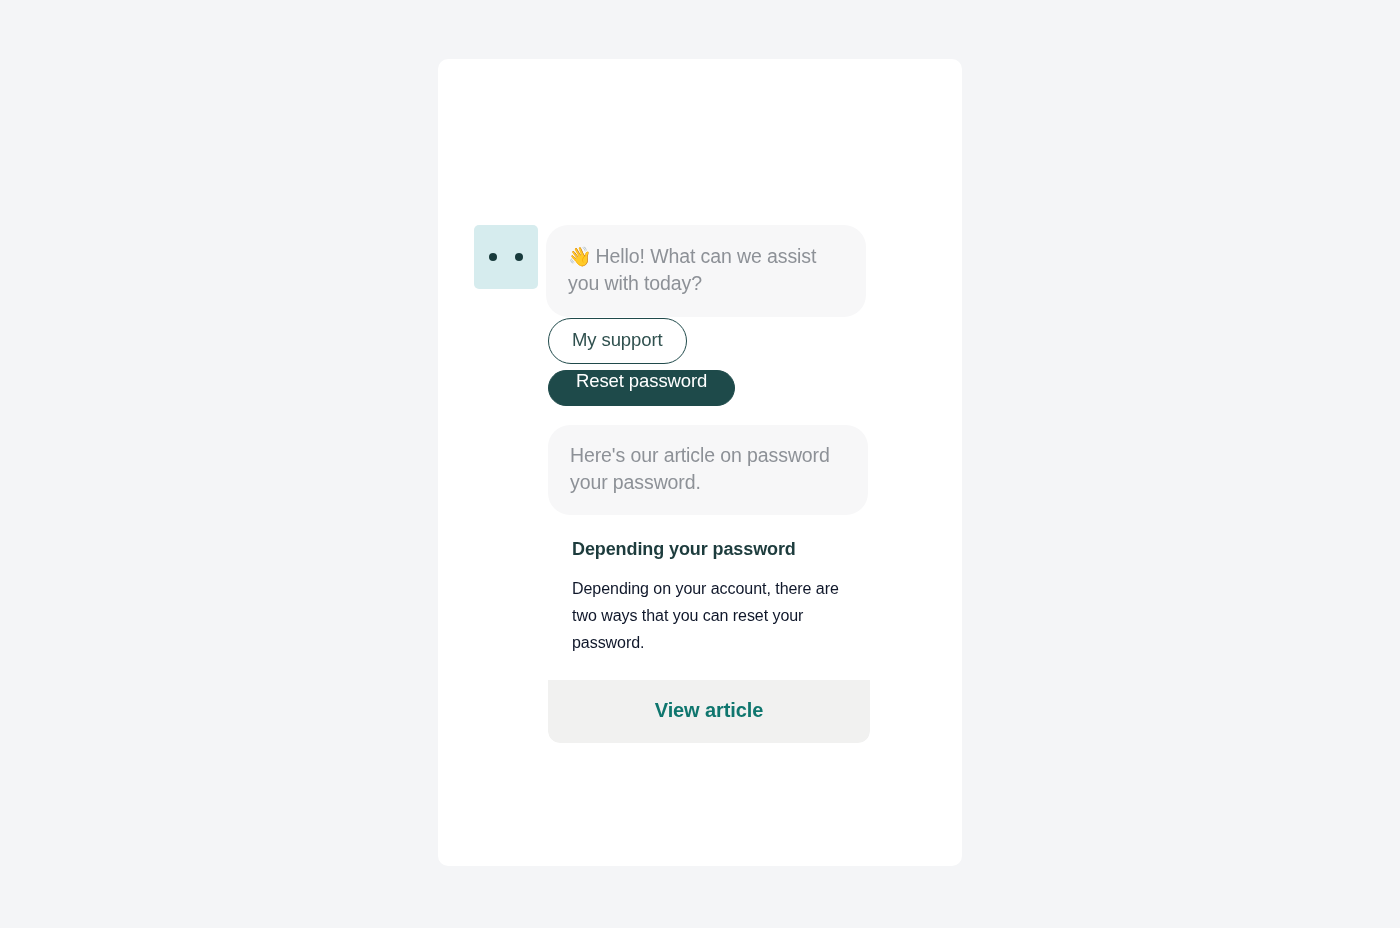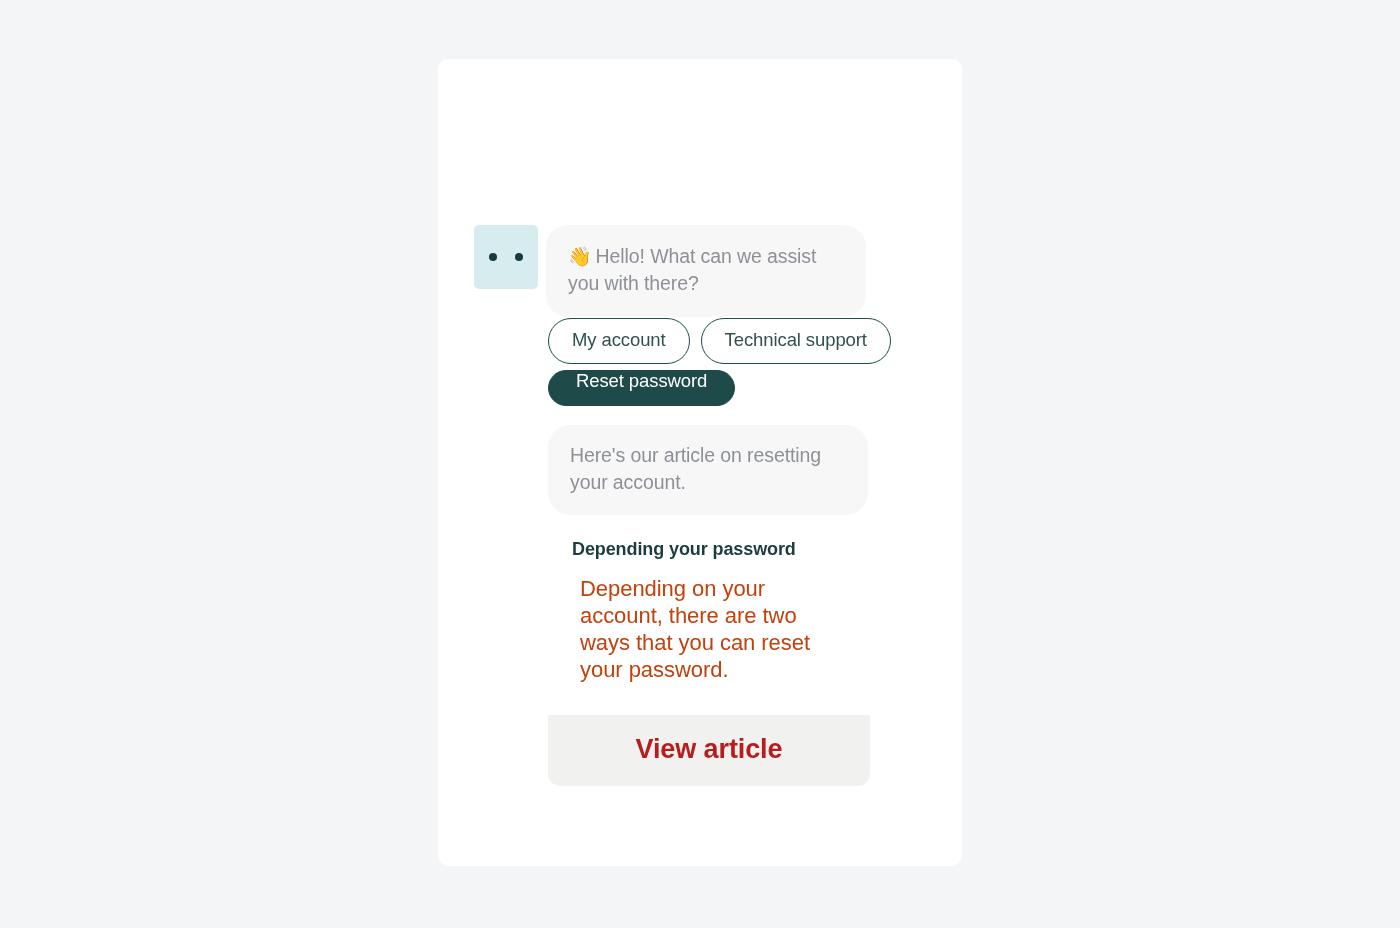--- a/index.html
+++ b/index.html
@@ -159,67 +159,66 @@
   .article-title {
     color: #1d3c3d;
     font-size: 18px;
     font-weight: bold;
     letter-spacing: -0.1px;
     margin: 0 0 14px 0;
     line-height: 24px;
   }
 
   .article-desc {
-    color: #c2410c;
-    font-size: 22px;
+    color: #0f172a;
+    font-size: 16px;
     line-height: 27px;
     letter-spacing: -0.05px;
-    margin: 8px;
+    margin: 0;
   }
 
   .article-footer {
     background: #f1f1f0;
     border-radius: 0 0 12px 12px;
     text-align: center;
     padding: 19px 0 21px 0;
-    color: #b91c1c;
-    font-size: 27px;
+    color: #0f766e;
+    font-size: 20px;
     font-weight: bold;
     letter-spacing: -0.1px;
     cursor: pointer;
   }
 </style>
 </head>
 <body>
 
 <div class="stage">
 
   <div class="panel">
     <div class="conversation">
 
       <div class="msg-row">
         <div class="avatar">
           <span class="eye left"></span>
           <span class="eye right"></span>
         </div>
         <div class="bubble bubble-greeting">
-          <span class="wave-emoji">👋</span><span>Hello! What can we assist you with there?</span>
+          <span class="wave-emoji">👋</span><span>Hello! What can we assist you with today?</span>
         </div>
       </div>
 
       <div class="chips-row">
-        <button class="chip">My account</button>
-        <button class="chip">Technical support</button>
+        <button class="chip">My support</button>
       </div>
 
       <div class="chips-row-2">
         <button class="chip selected">Reset password</button>
       </div>
 
-      <div class="bubble bubble-answer">Here's our article on resetting your account.</div>
+      <div class="bubble bubble-answer">Here's our article on password your password.</div>
 
       <div class="article-card">
         <div class="article-body">
           <div class="article-title">Depending your password</div>
           <div class="article-desc">Depending on your account, there are two ways that you can reset your password.</div>
         </div>
         <div class="article-footer">View article</div>
       </div>
 
     </div>

